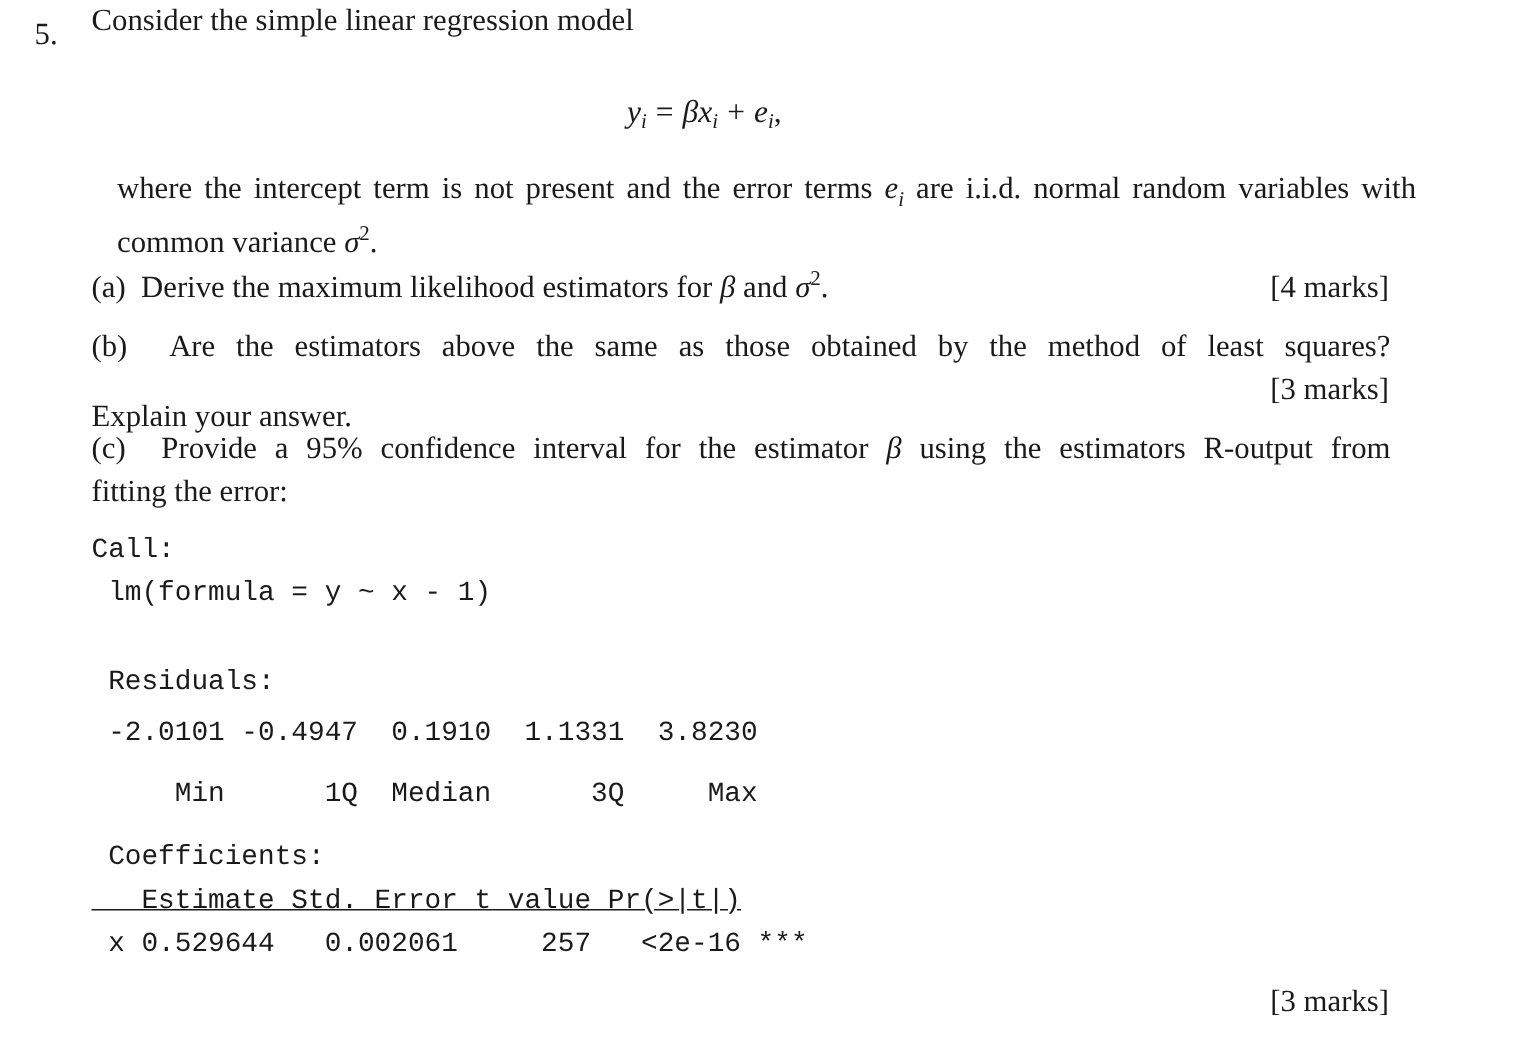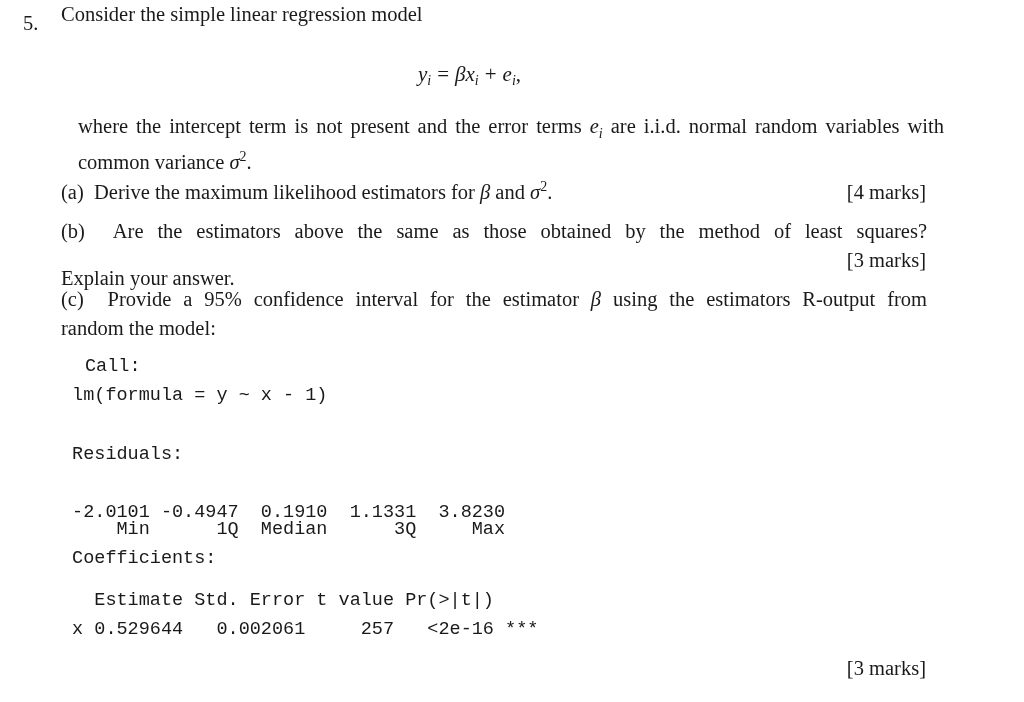--- a/index.html
+++ b/index.html
@@ -49,27 +49,27 @@
     .part-c1 { left: 61px; top: 285px; width: 866px; white-space: normal; text-align: justify; text-align-last: justify; }
     .part-c2 { left: 61px; top: 314px; }
     .it { font-style: italic; }
     .mono {
       font-family: "Liberation Mono", "DejaVu Sans Mono", monospace;
       font-size: 18.5px;
       line-height: 29px;
       white-space: pre;
       position: absolute;
     }
-    .call-label { left: 61px; top: 352px; margin-left: 24px; }
+    .call-label { left: 61px; top: 352px; }
     .call-formula { left: 61px; top: 381px; }
     .resid-label { left: 61px; top: 440px; }
     .resid-head { left: 61px; top: 469px; margin-top: 46px; }
-    .resid-vals { left: 61px; top: 498px; }
-    .coef-label { left: 61px; top: 544px; }
-    .coef-head { left: 61px; top: 586px; }
+    .resid-vals { left: 61px; top: 474px; }
+    .coef-label { left: 61px; top: 557px; }
+    .coef-head { left: 61px; top: 586px; text-decoration: underline; }
     .coef-row { left: 61px; top: 615px; }
     .marks-c { top: 654px; }
   </style>
 </head>
 <body>
 
 <div class="abs serif qnum">5.</div>
 <div class="abs serif qintro">Consider the simple linear regression model</div>
 
 <div class="abs equation">
@@ -87,21 +87,21 @@
 
 <div class="abs serif part-b1">
   <span>(b)</span>&nbsp;&nbsp;<span>Are the estimators above the same as those obtained by the method of least squares?</span>
 </div>
 <div class="abs serif part-b2">Explain your answer.</div>
 <div class="abs serif marks marks-b">[3 marks]</div>
 
 <div class="abs serif part-c1">
   <span>(c)</span>&nbsp;&nbsp;<span>Provide a 95% confidence interval for the estimator </span><span class="it">β</span><span> using the estimators R-output from</span>
 </div>
-<div class="abs serif part-c2">random the model:</div>
+<div class="abs serif part-c2">fitting the error:</div>
 
 <div class="mono call-label">Call:</div>
 <div class="mono call-formula"> lm(formula = y ~ x - 1)</div>
 <div class="mono resid-label"> Residuals:</div>
 <div class="mono resid-head">     Min      1Q  Median      3Q     Max</div>
 <div class="mono resid-vals"> -2.0101 -0.4947  0.1910  1.1331  3.8230</div>
 <div class="mono coef-label"> Coefficients:</div>
 <div class="mono coef-head">   Estimate Std. Error t value Pr(&gt;|t|)</div>
 <div class="mono coef-row"> x 0.529644   0.002061     257   &lt;2e-16 ***</div>
 

